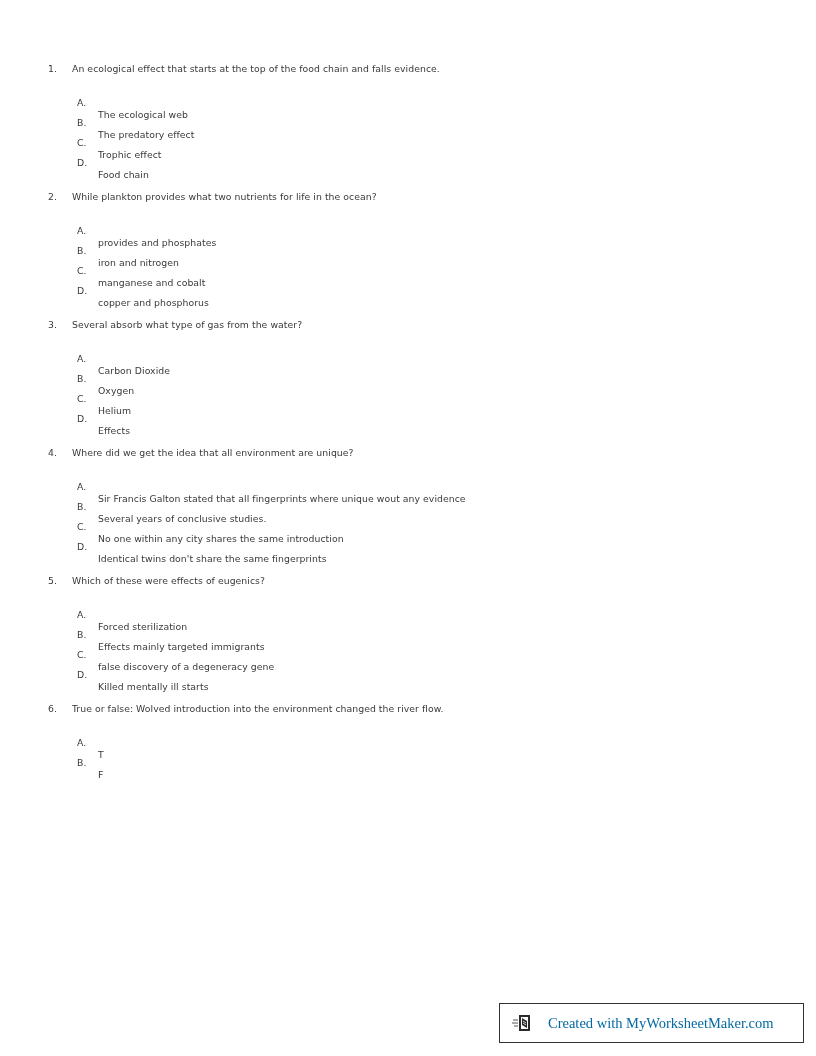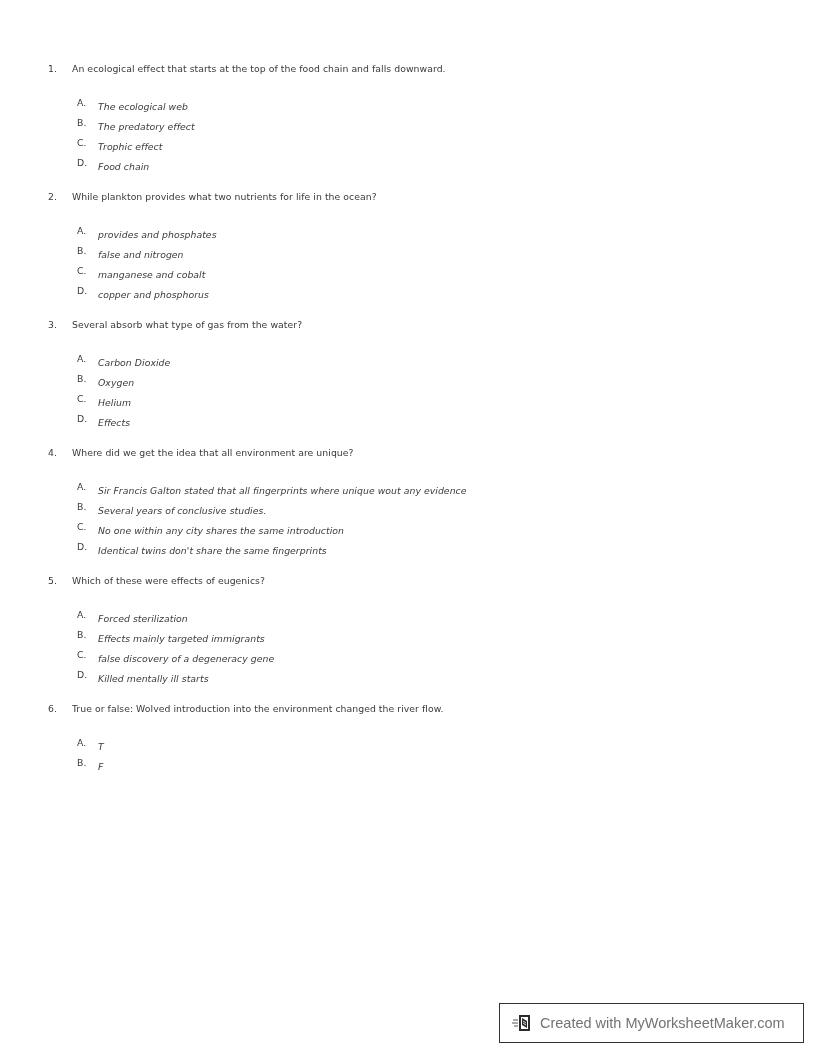--- a/index.html
+++ b/index.html
@@ -9,38 +9,38 @@
       color: #3a3a3a;
     }
     .question {
       position: absolute; left: 48px; font-size: 9.3px; letter-spacing: 0.05px;
     }
     .q-num { position: absolute; left: 0; top: 0; width: 20px; }
     .q-text { position: absolute; left: 24px; top: 0; white-space: nowrap; }
     .choices { position: absolute; left: 29px; top: 34px; }
     .choice { position: relative; height: 20px; white-space: nowrap; }
     .c-letter { position: absolute; left: 0; top: 0; }
-    .c-text { position: absolute; left: 21px; top: 4px; font-style: italic; }
+    .c-text { position: absolute; left: 21px; top: 12px; }
     .footer {
       position: absolute; left: 499px; top: 1003px; width: 305px; height: 40px;
       border: 1.5px solid #333333; box-sizing: border-box;
       display: flex; align-items: center;
     }
     .logo { margin-left: 12px; width: 22px; height: 22px; }
     .footer-text {
-      margin-left: 6px; font-size: 14.5px; color: #737373;
-      font-family: Liberation Sans, sans-serif; white-space: nowrap;
+      margin-left: 14px; font-size: 14.5px; color: #0369a1;
+      font-family: Liberation Serif, serif; white-space: nowrap;
     }
   </style>
 </head>
 <body>
 
 <div class="question" style="top:63px;">
   <span class="q-num">1.</span>
-  <span class="q-text">An ecological effect that starts at the top of the food chain and falls downward.</span>
+  <span class="q-text">An ecological effect that starts at the top of the food chain and falls evidence.</span>
   <div class="choices">
     <div class="choice">
         <span class="c-letter">A.</span>
         <span class="c-text">The ecological web</span>
       </div>
     <div class="choice">
         <span class="c-letter">B.</span>
         <span class="c-text">The predatory effect</span>
       </div>
     <div class="choice">
@@ -57,21 +57,21 @@
 <div class="question" style="top:191px;">
   <span class="q-num">2.</span>
   <span class="q-text">While plankton provides what two nutrients for life in the ocean?</span>
   <div class="choices">
     <div class="choice">
         <span class="c-letter">A.</span>
         <span class="c-text">provides and phosphates</span>
       </div>
     <div class="choice">
         <span class="c-letter">B.</span>
-        <span class="c-text">false and nitrogen</span>
+        <span class="c-text">iron and nitrogen</span>
       </div>
     <div class="choice">
         <span class="c-letter">C.</span>
         <span class="c-text">manganese and cobalt</span>
       </div>
     <div class="choice">
         <span class="c-letter">D.</span>
         <span class="c-text">copper and phosphorus</span>
       </div>
   </div>

